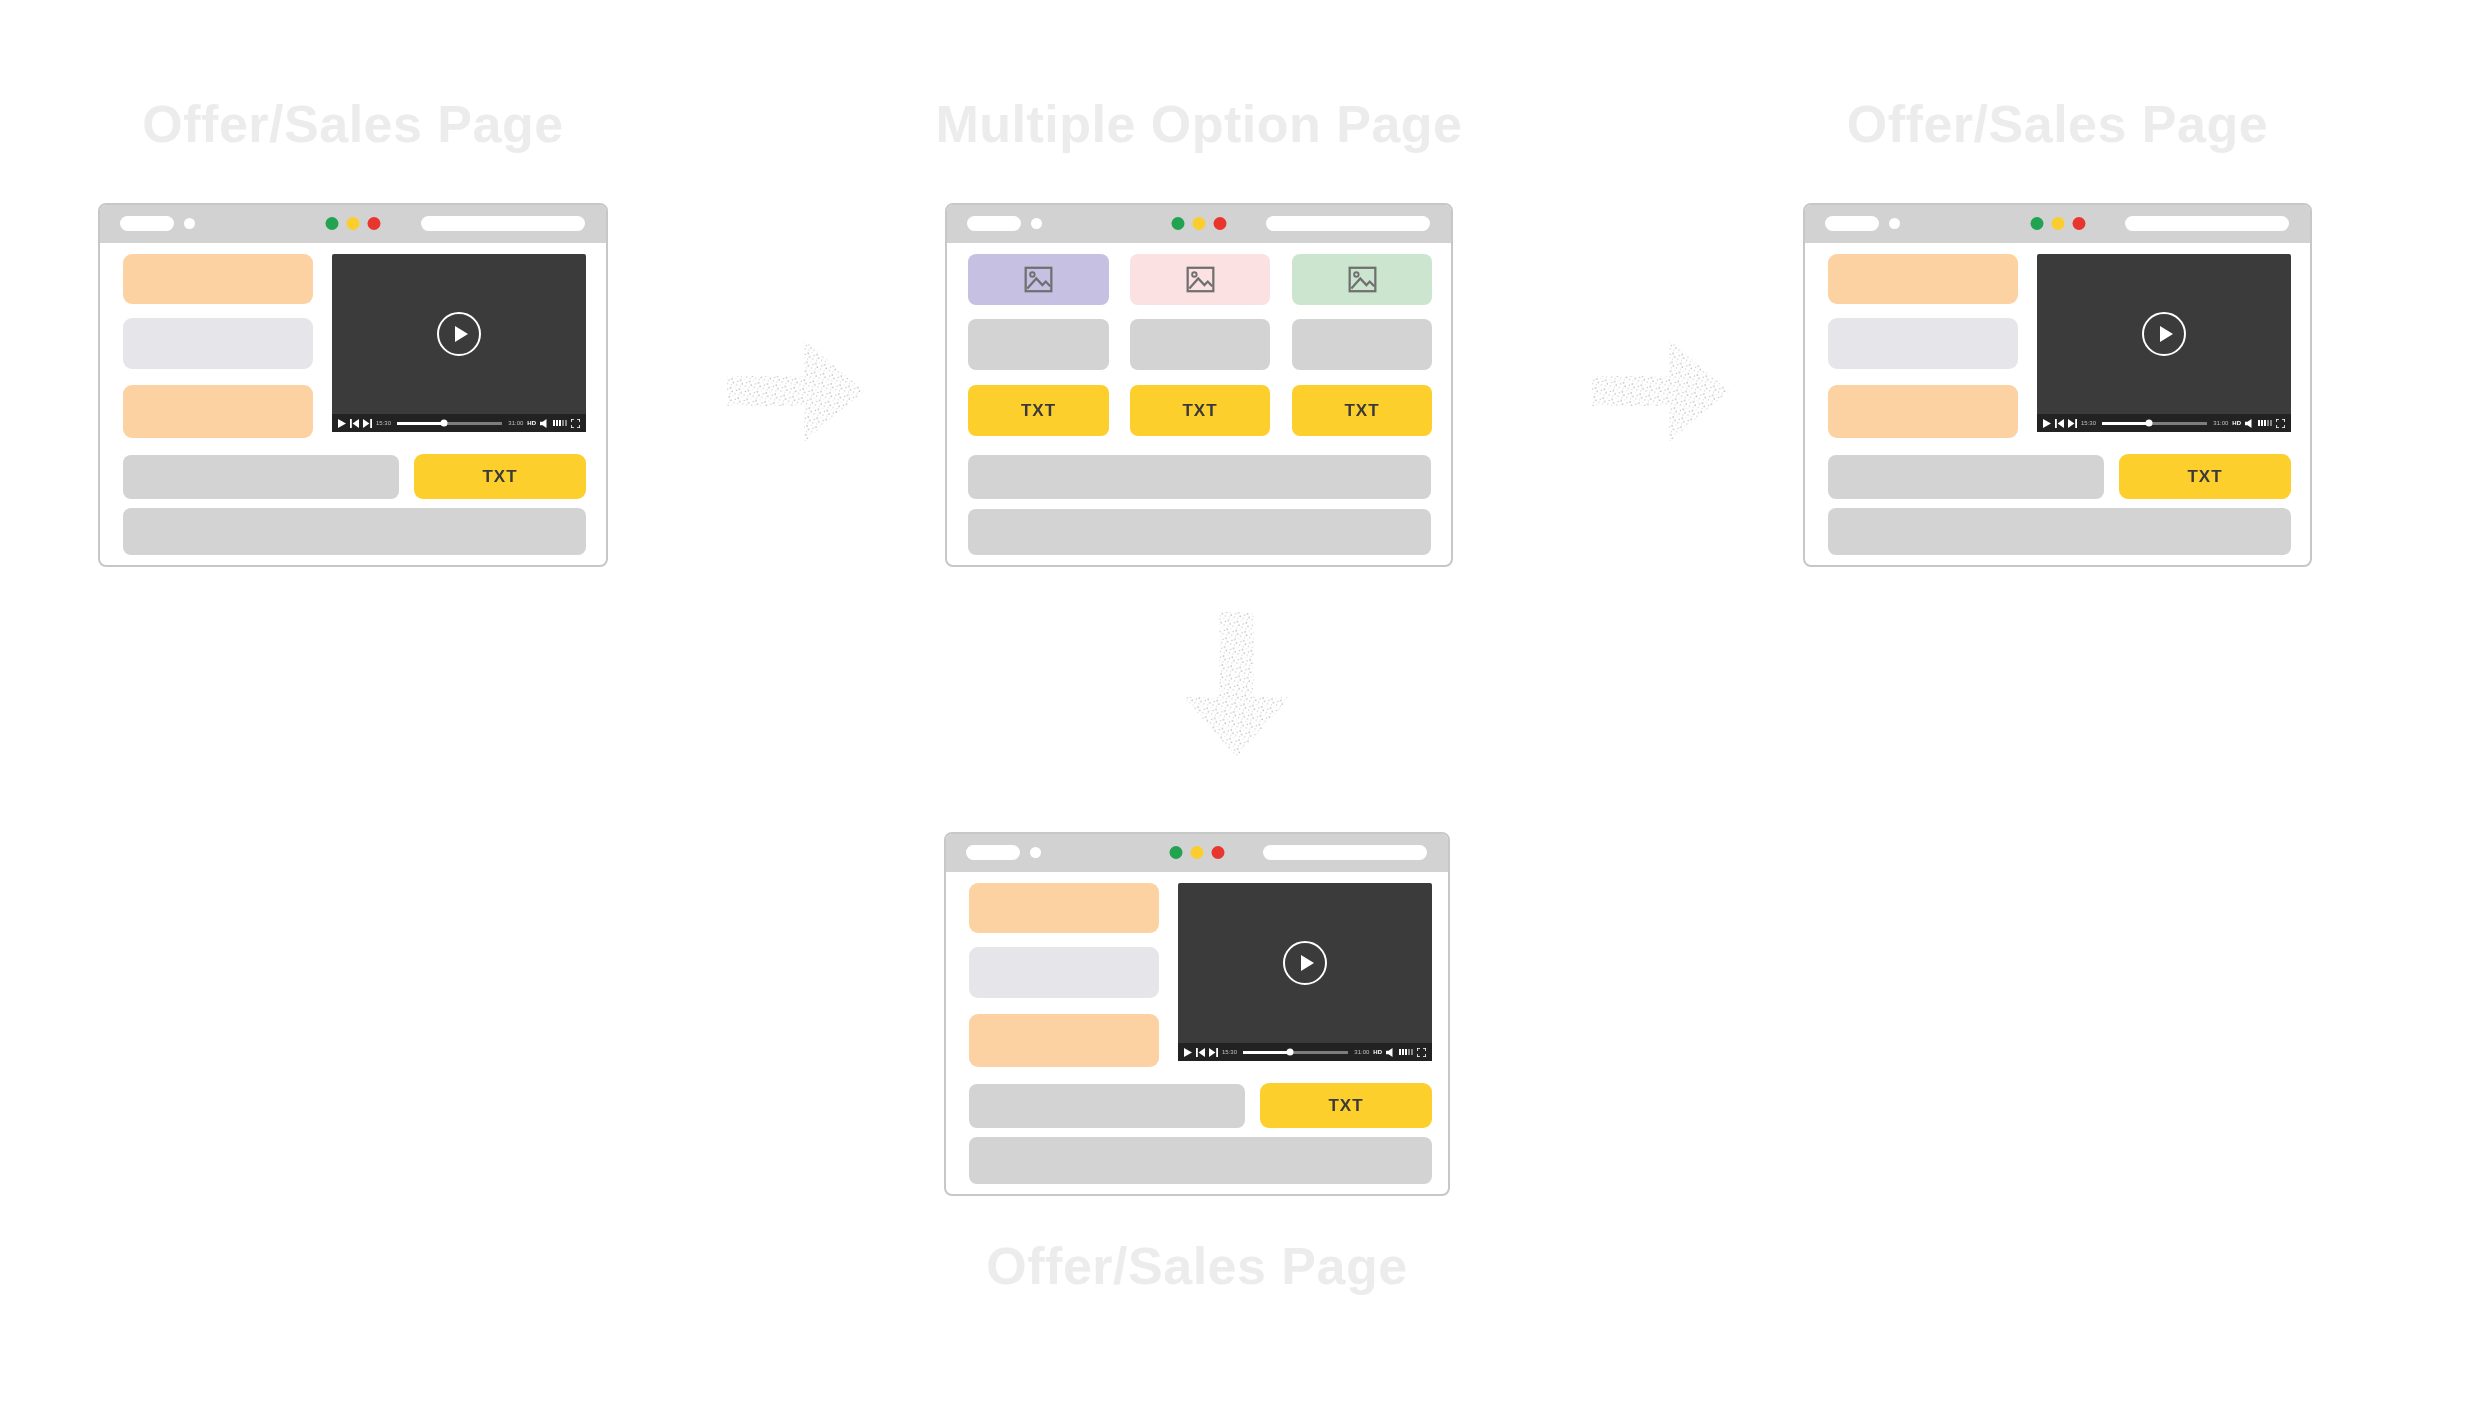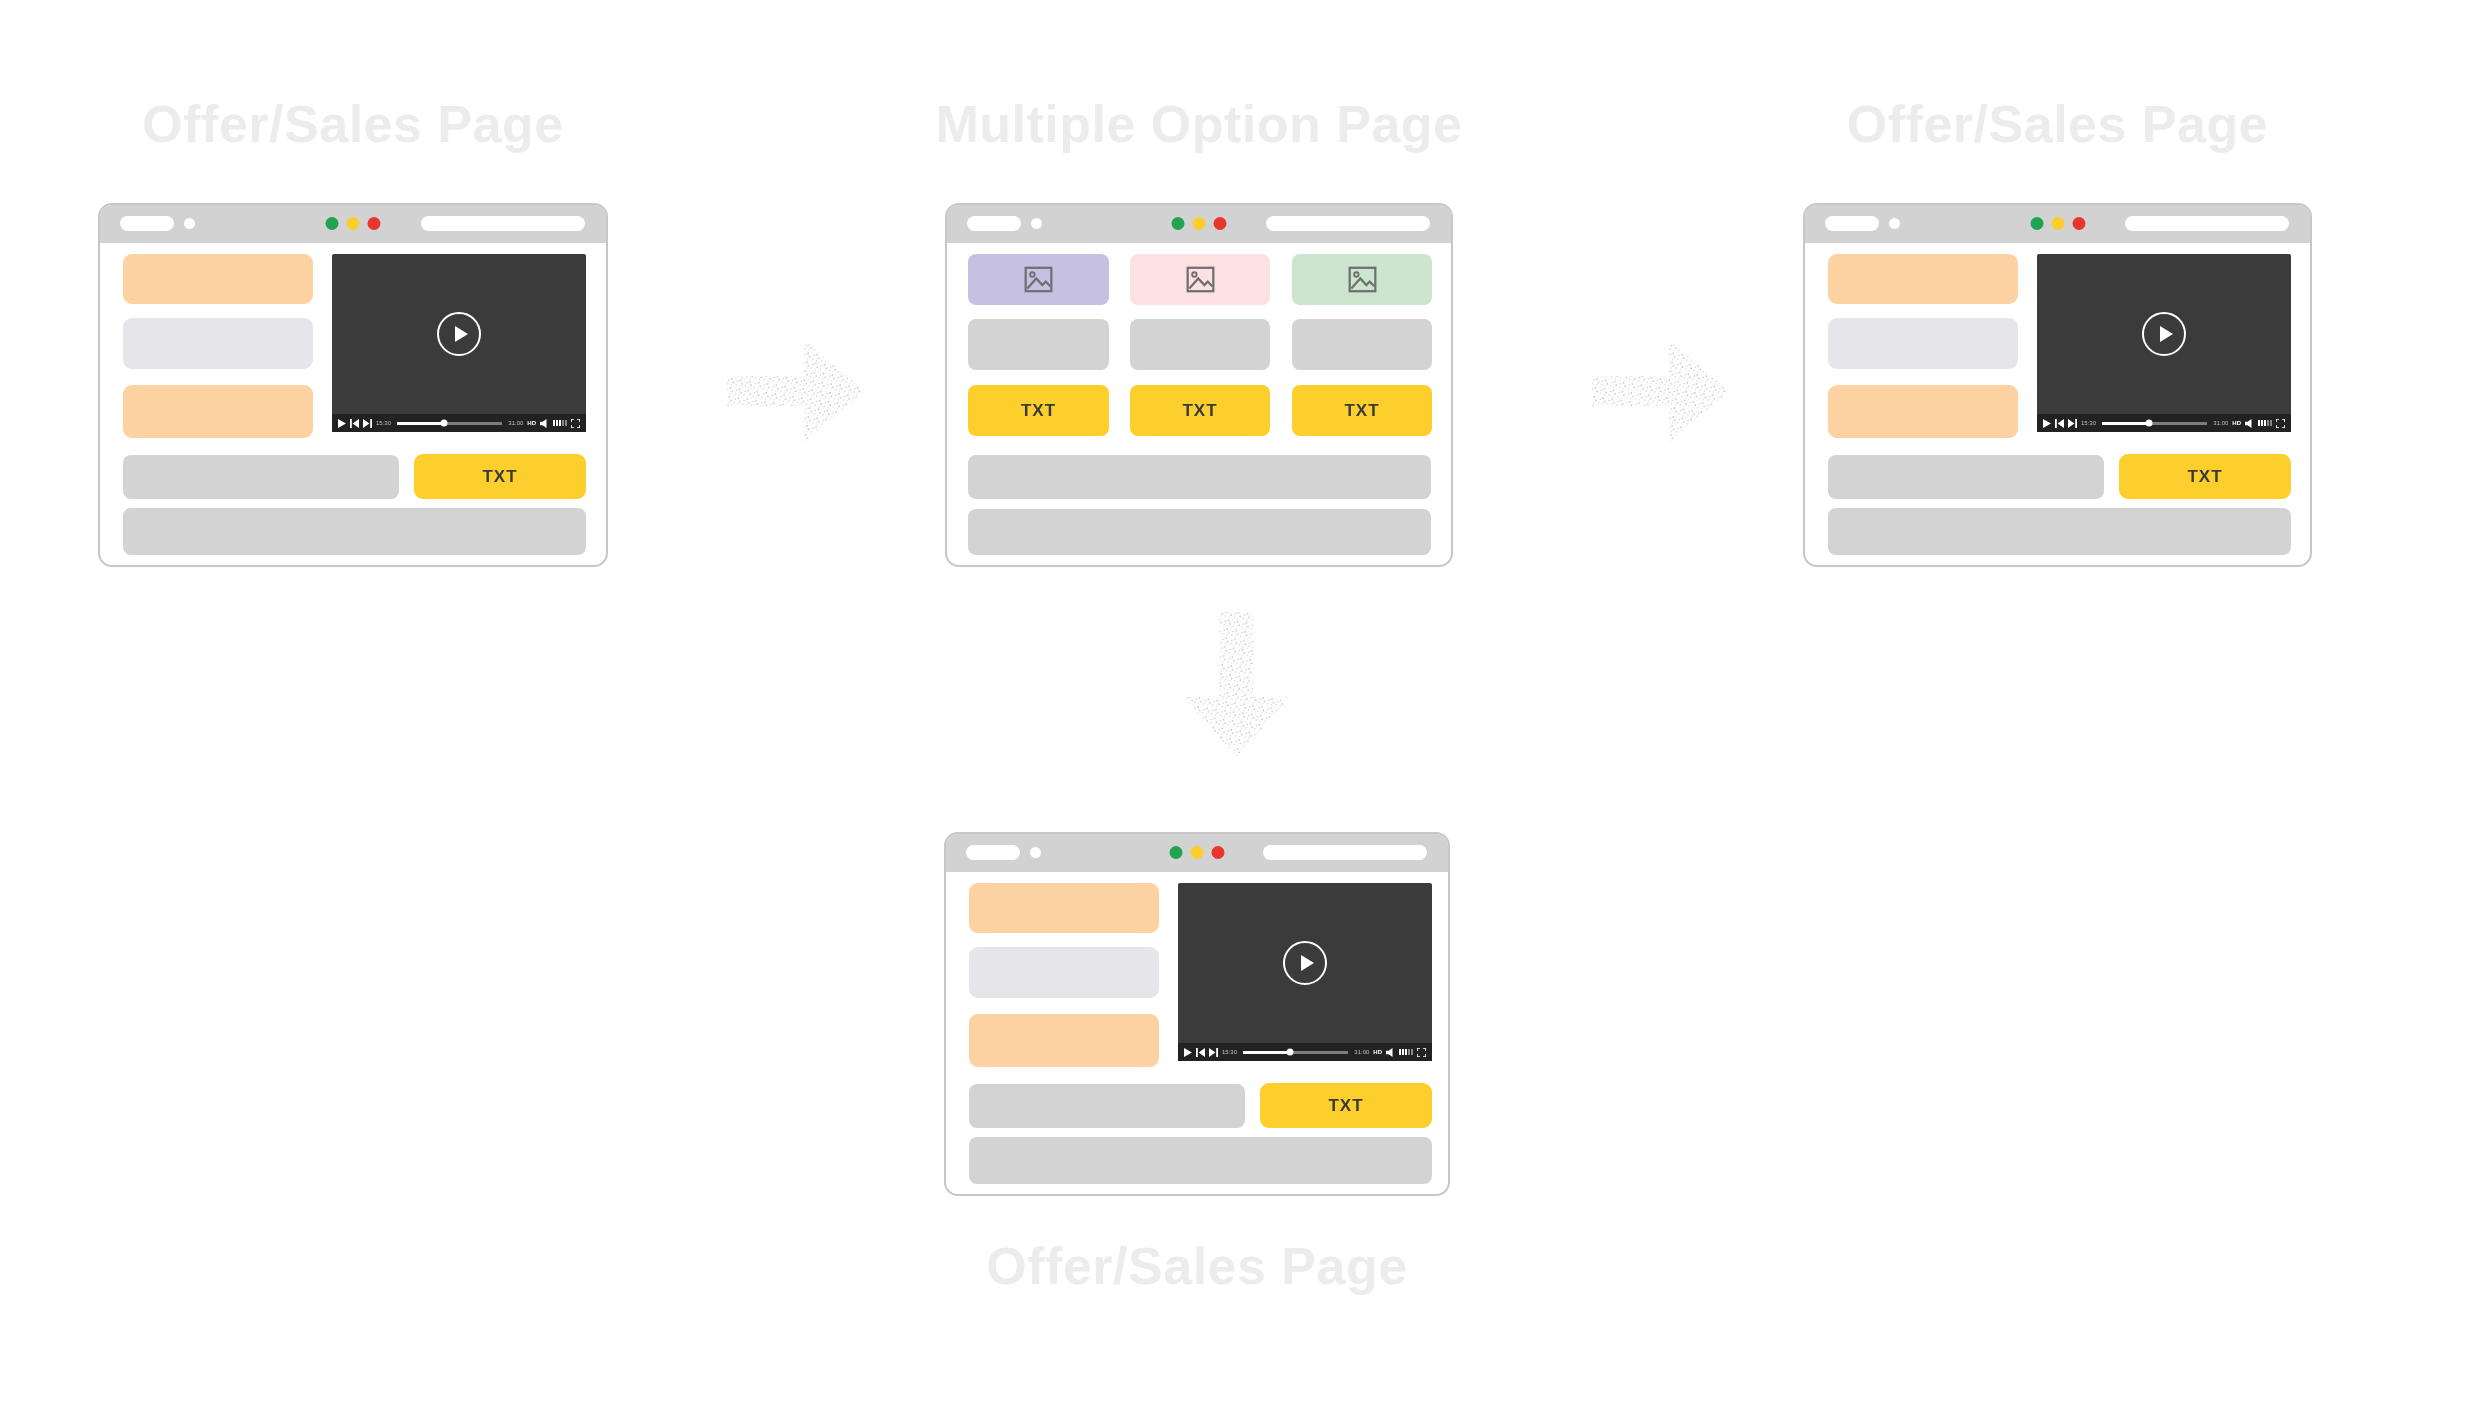--- a/index.html
+++ b/index.html
@@ -4,21 +4,21 @@
 <style>
   html,body{margin:0;padding:0;background:#fff;}
   .canvas{position:relative;width:2478px;height:1403px;background:#ffffff;
           font-family:"Liberation Sans",sans-serif;overflow:hidden;}
 
   
   .stage-title{position:absolute;text-align:center;font-weight:bold;font-size:52px;
                color:#ececec;line-height:1.1;letter-spacing:.5px;user-select:none;}
 
   
-  .win{position:absolute;background:#fff;border:2px solid #c7c7c7;border-radius:14px;
+  .win{position:absolute;background:#fff;border:2px solid #c7c7c7;border-radius:8px;
        box-sizing:border-box;overflow:hidden;}
   .win-header{position:relative;height:38px;background:#d2d2d2;}
   .hdr-pill{position:absolute;left:20px;top:11px;width:54px;height:15px;background:#fff;border-radius:8px;}
   .hdr-dot{position:absolute;left:84px;top:13px;width:11px;height:11px;background:#fff;border-radius:50%;}
   .traffic-dots{position:absolute;left:50%;top:12px;transform:translateX(-50%);display:flex;gap:8px;}
   .dot{width:13px;height:13px;border-radius:50%;}
   .t-green{background:#21a351}.t-yellow{background:#fcce2d}.t-red{background:#e8352e}
   .hdr-address{position:absolute;right:21px;top:11px;width:164px;height:15px;background:#fff;border-radius:8px;}
   .win-body{position:absolute;top:38px;left:0;right:0;bottom:0;}
 

